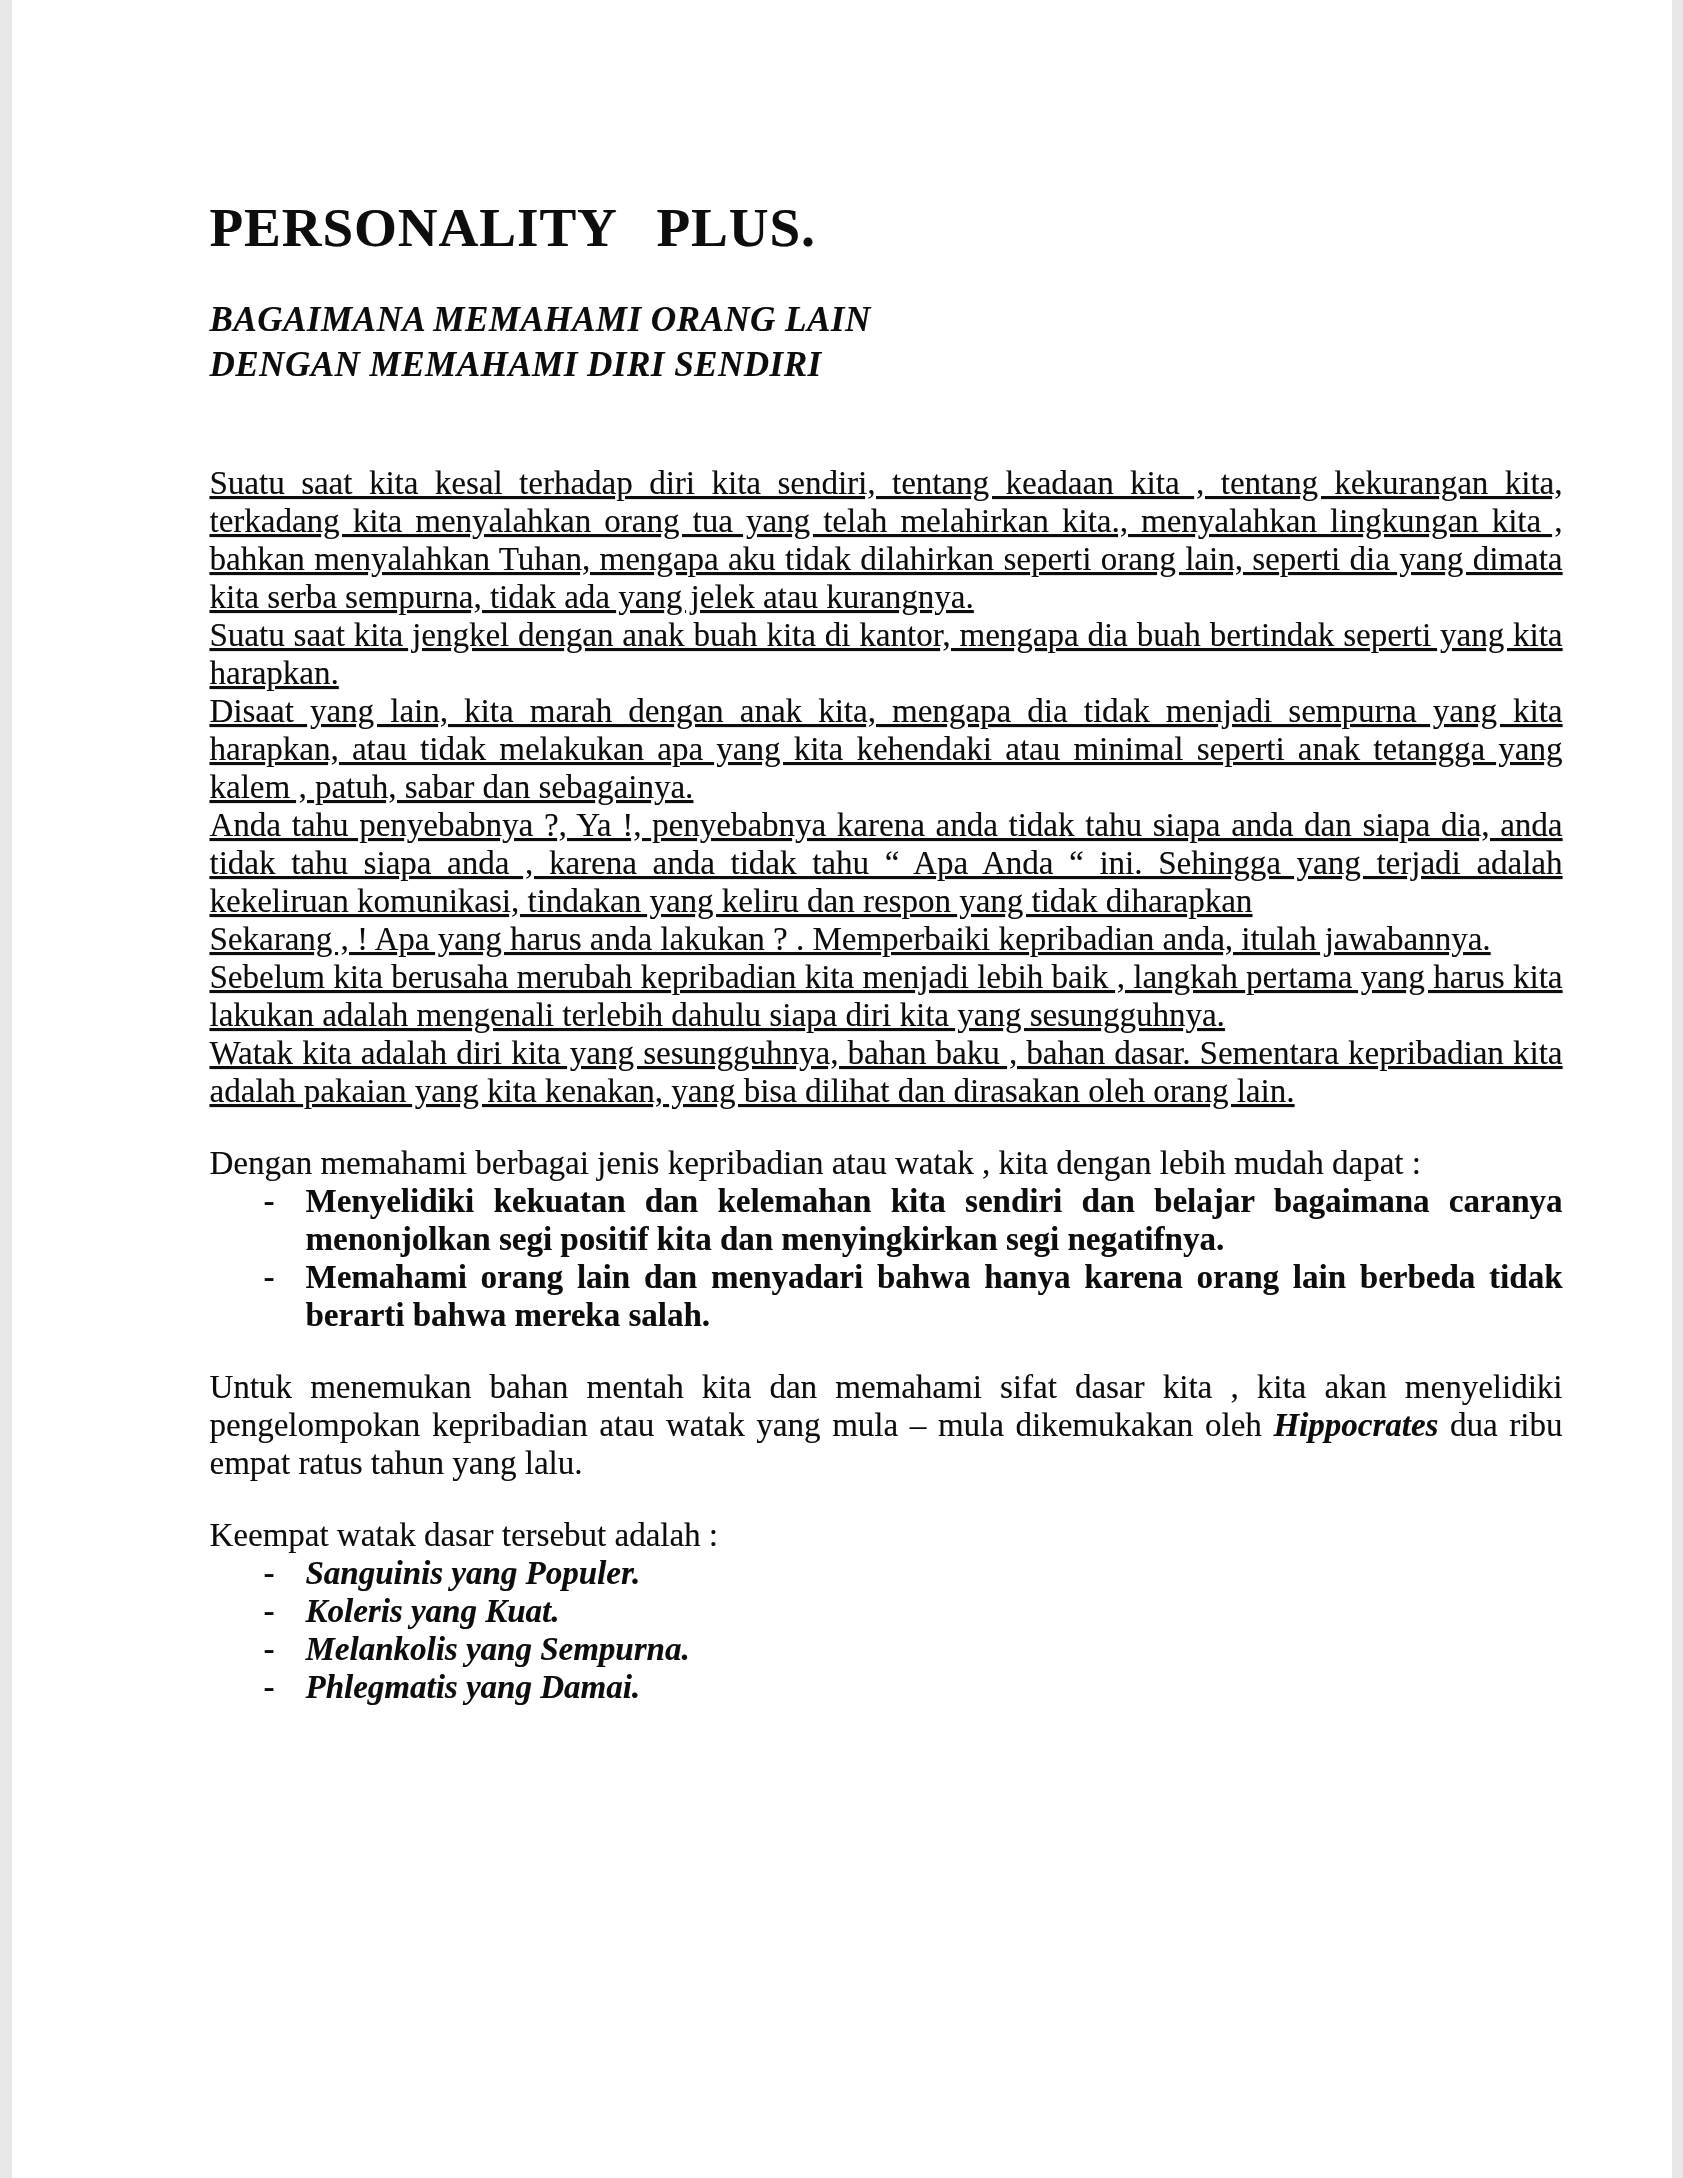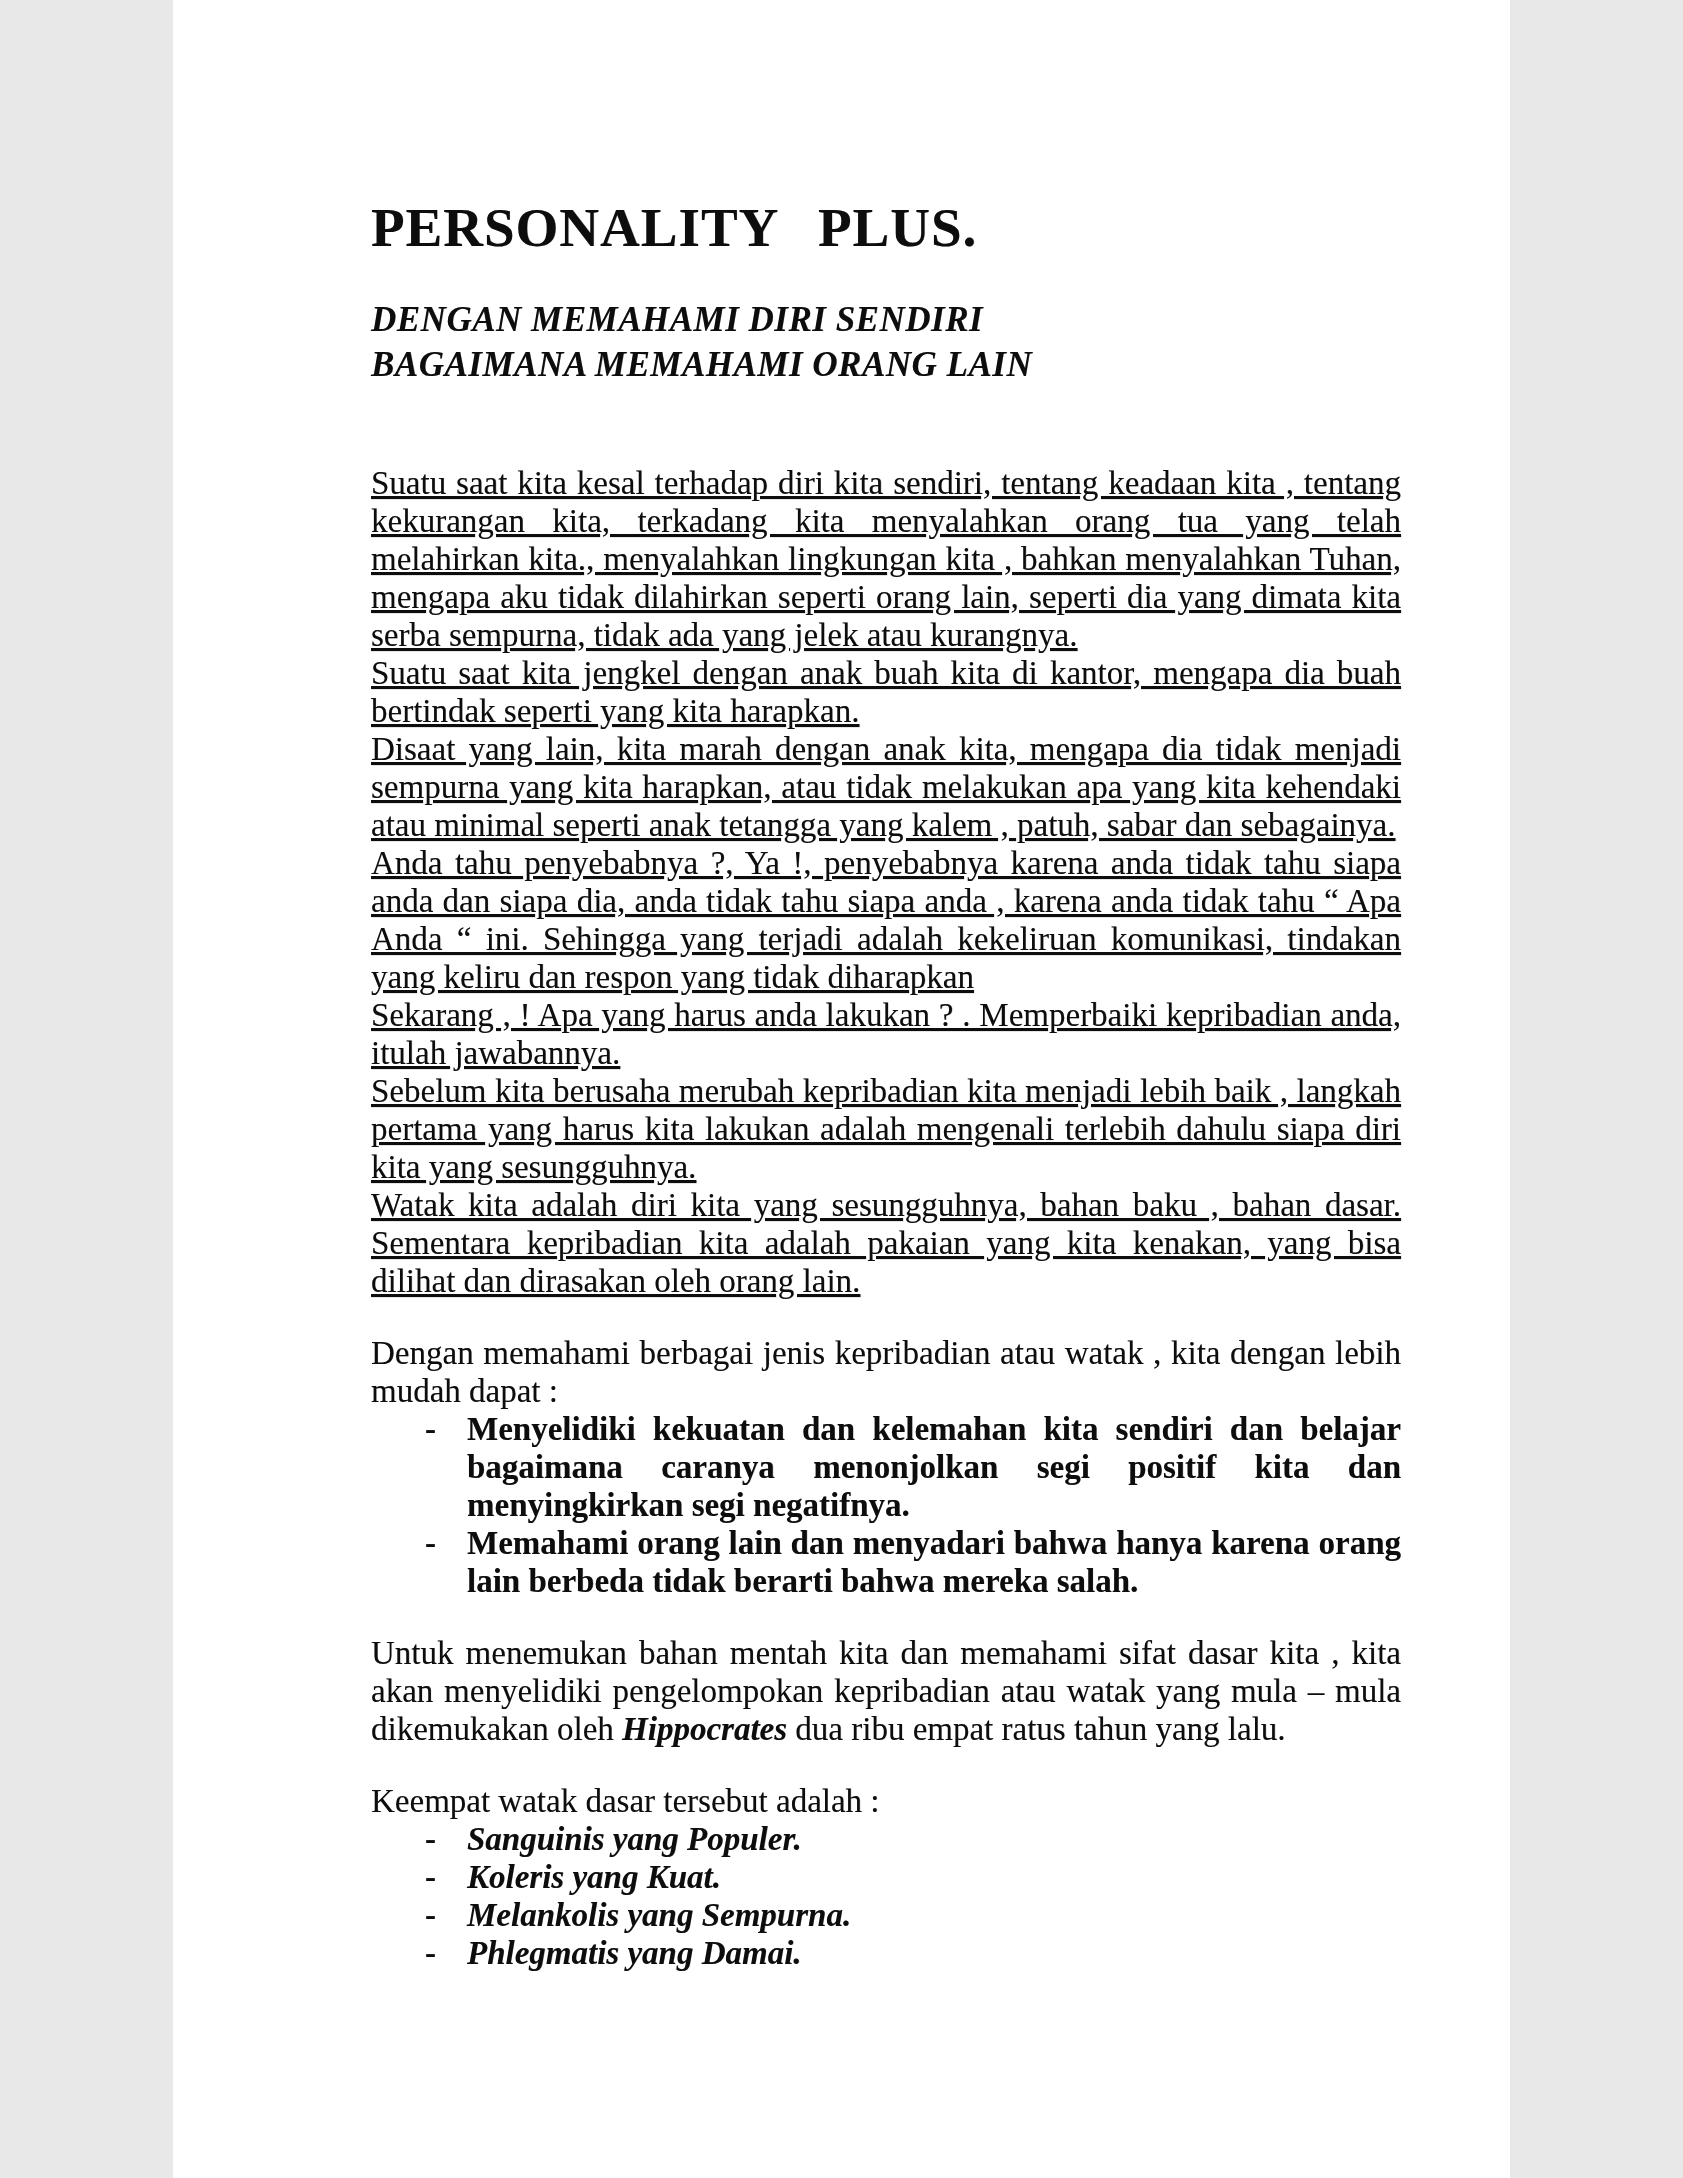--- a/index.html
+++ b/index.html
@@ -2,21 +2,21 @@
 <html><head>
 <meta charset="utf-8">
 <style>
   html, body {
     margin: 0;
     padding: 0;
     background: #e8e8e8;
   }
   .page {
     position: relative;
-    width: 1337px;
+    width: 1660px;
     height: 2178px;
     margin: 0 auto;
     background: #ffffff;
     box-sizing: border-box;
     padding: 200px 109px 0 198px;
     font-family: "Liberation Serif", "DejaVu Serif", serif;
     color: #0d0d0d;
     text-shadow: 0.3px 0.3px 0.6px rgba(0,0,0,0.35);
     overflow: hidden;
   }
@@ -77,22 +77,22 @@
   }
 </style>
 </head>
 <body>
 
 <div class="page">
 
   <h1 class="doc-title">PERSONALITY PLUS.</h1>
 
   <div class="doc-subtitle">
+    <div>BAGAIMANA MEMAHAMI ORANG LAIN</div>
     <div>DENGAN MEMAHAMI DIRI SENDIRI</div>
-    <div>BAGAIMANA MEMAHAMI ORANG LAIN</div>
   </div>
 
   <div class="body-block">
     <p>Suatu saat kita kesal terhadap diri kita sendiri, tentang keadaan kita , tentang kekurangan kita, terkadang kita menyalahkan orang tua yang telah melahirkan kita., menyalahkan lingkungan kita , bahkan menyalahkan Tuhan, mengapa aku tidak dilahirkan seperti orang lain, seperti dia yang dimata kita serba sempurna, tidak ada yang jelek atau kurangnya.</p>
     <p>Suatu saat kita jengkel dengan anak buah kita di kantor, mengapa dia buah bertindak seperti yang kita harapkan.</p>
     <p>Disaat yang lain,  kita marah dengan anak kita,  mengapa dia tidak menjadi sempurna yang kita harapkan, atau tidak melakukan apa yang kita kehendaki atau minimal seperti anak tetangga yang kalem , patuh, sabar dan sebagainya.</p>
     <p>Anda tahu penyebabnya ?, Ya !, penyebabnya karena anda tidak tahu siapa anda dan siapa dia, anda tidak tahu siapa anda , karena anda tidak tahu  “ Apa Anda “ ini.  Sehingga yang terjadi adalah kekeliruan komunikasi, tindakan yang keliru dan respon yang tidak diharapkan</p>
     <p>Sekarang , !  Apa yang harus anda lakukan ? .   Memperbaiki kepribadian  anda,  itulah jawabannya.</p>
     <p>Sebelum kita berusaha merubah kepribadian kita menjadi lebih baik , langkah pertama yang harus kita lakukan adalah mengenali terlebih dahulu siapa diri kita yang sesungguhnya.</p>
     <p>Watak kita adalah diri kita yang sesungguhnya, bahan baku , bahan dasar. Sementara kepribadian kita adalah pakaian yang kita kenakan, yang bisa dilihat dan dirasakan oleh orang lain.</p>

